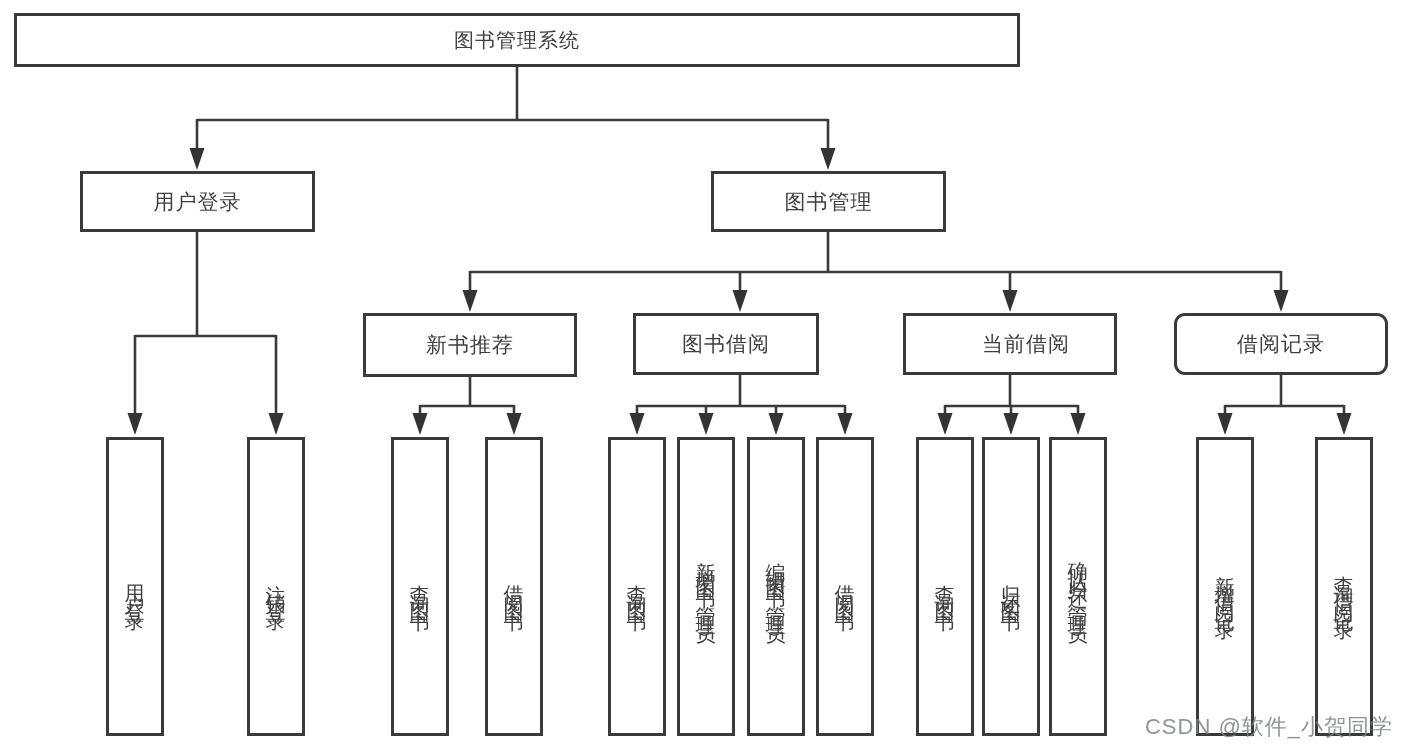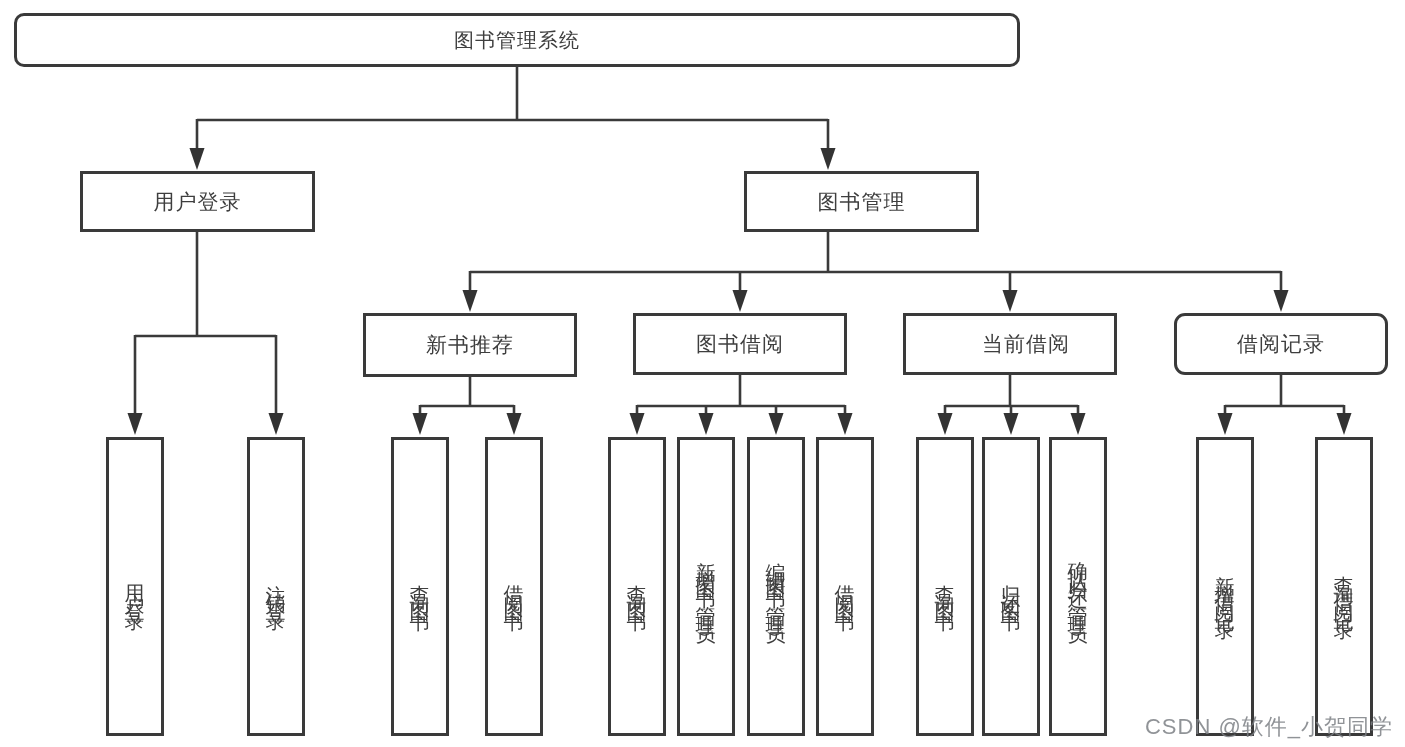--- a/index.html
+++ b/index.html
@@ -16,21 +16,21 @@
   .box{
     position:absolute;
     box-sizing:border-box;
     background:#ffffff;
     border:3px solid #3a3a3a;
     display:flex;align-items:center;justify-content:center;
     color:#3e3e3e;
     z-index:2;
   }
   .box.h{font-size:21px;letter-spacing:1px;}
-  .box.root{font-size:20px;border-radius:10px;}
+  .box.root{font-size:20px;}
   .vtext{
     writing-mode:vertical-rl;
     text-orientation:mixed;
     font-size:20px;
     letter-spacing:0.45em;
     line-height:1;
     white-space:nowrap;
     color:#3e3e3e;
   }
   .watermark{
@@ -109,28 +109,28 @@
     <polygon points="1336.5,413 1351.5,413 1344,435"></polygon>
   </svg>
 
   <div class="box h root" style="left:14px;top:13px;width:1006px;height:54px;">
     <span>图书管理系统</span>
   </div>
 
   <div class="box h" style="left:80px;top:171px;width:235px;height:61px;">
     <span>用户登录</span>
   </div>
-  <div class="box h" style="left:711px;top:171px;width:235px;height:61px;margin-left:33px;">
+  <div class="box h" style="left:711px;top:171px;width:235px;height:61px;">
     <span>图书管理</span>
   </div>
 
   <div class="box h" style="left:363px;top:313px;width:214px;height:64px;">
     <span>新书推荐</span>
   </div>
-  <div class="box h" style="left:633px;top:313px;width:214px;height:62px;">
+  <div class="box h" style="left:633px;top:313px;width:186px;height:62px;">
     <span>图书借阅</span>
   </div>
   <div class="box h" style="left:903px;top:313px;width:214px;height:62px;padding-left:32px;">
     <span>当前借阅</span>
   </div>
   <div class="box h" style="left:1174px;top:313px;width:214px;height:62px;border-radius:11px;">
     <span>借阅记录</span>
   </div>
 
   <div class="box v" style="left:106px;top:437px;width:58px;height:299px;">

